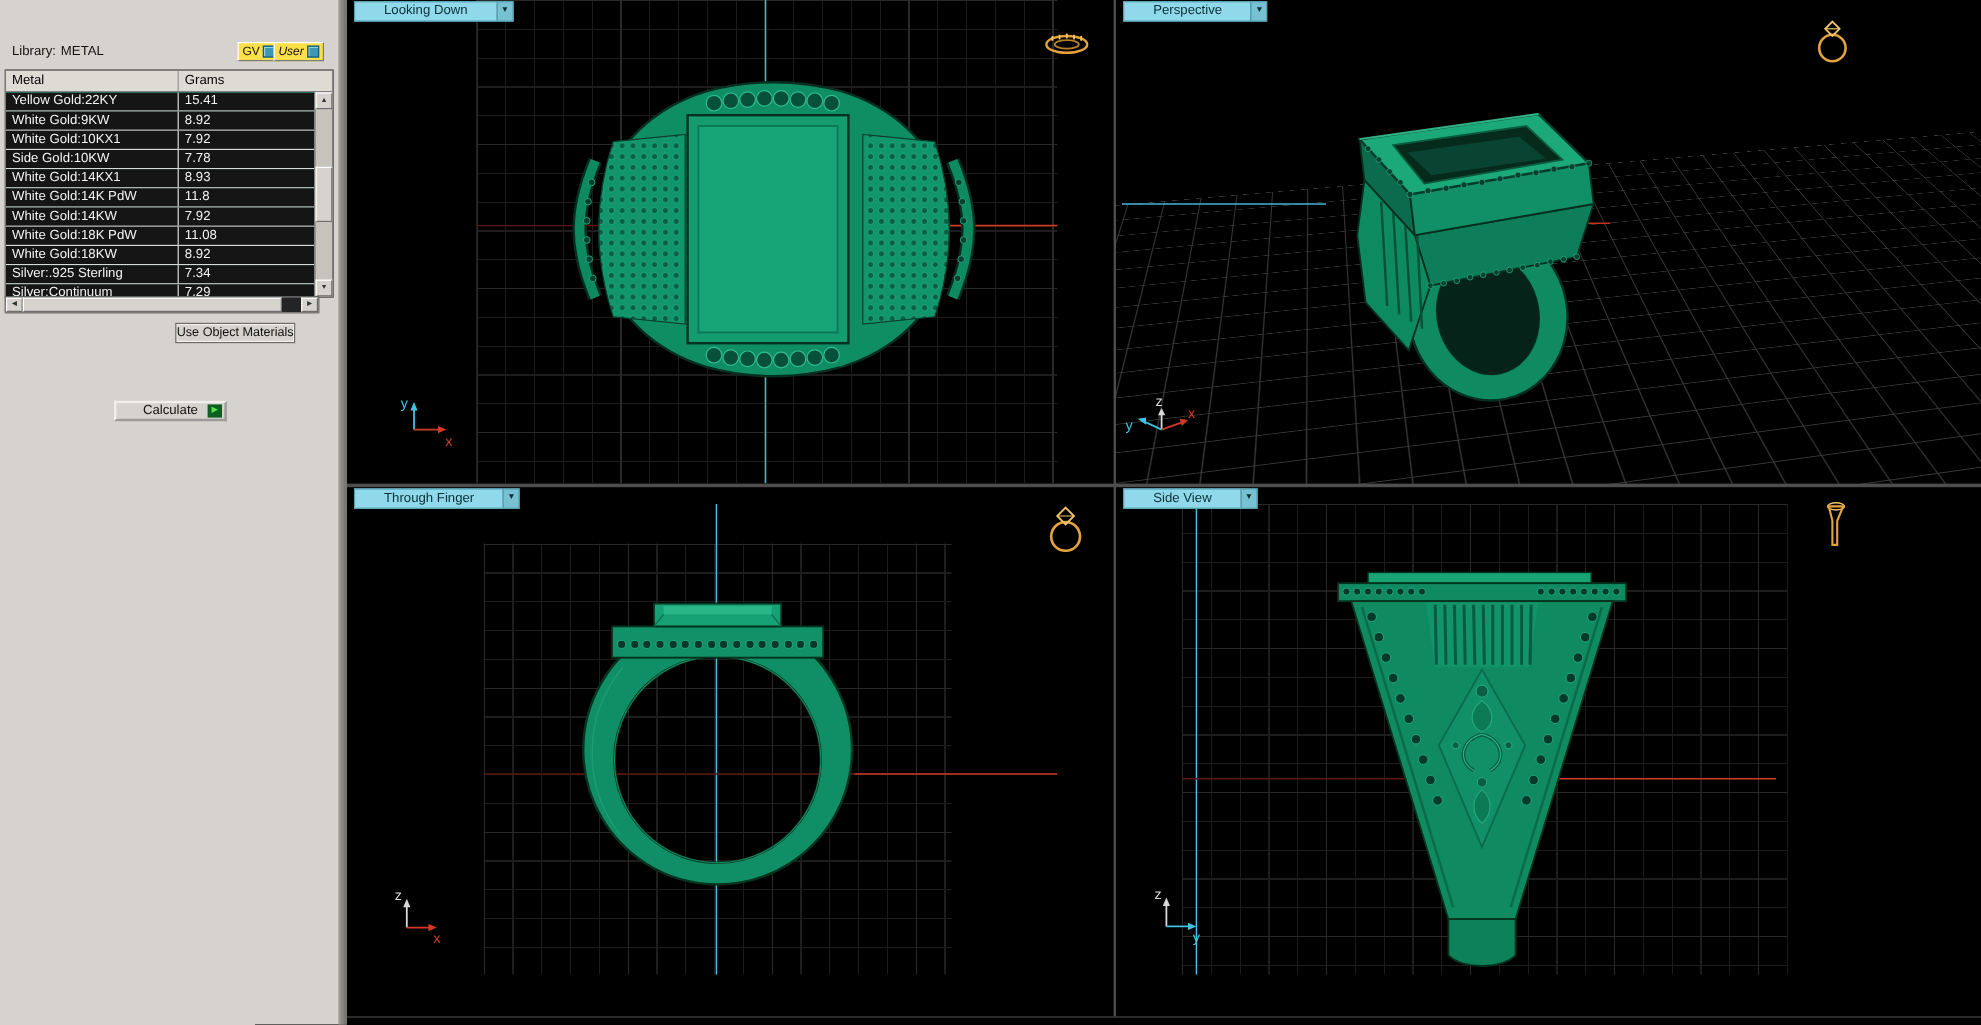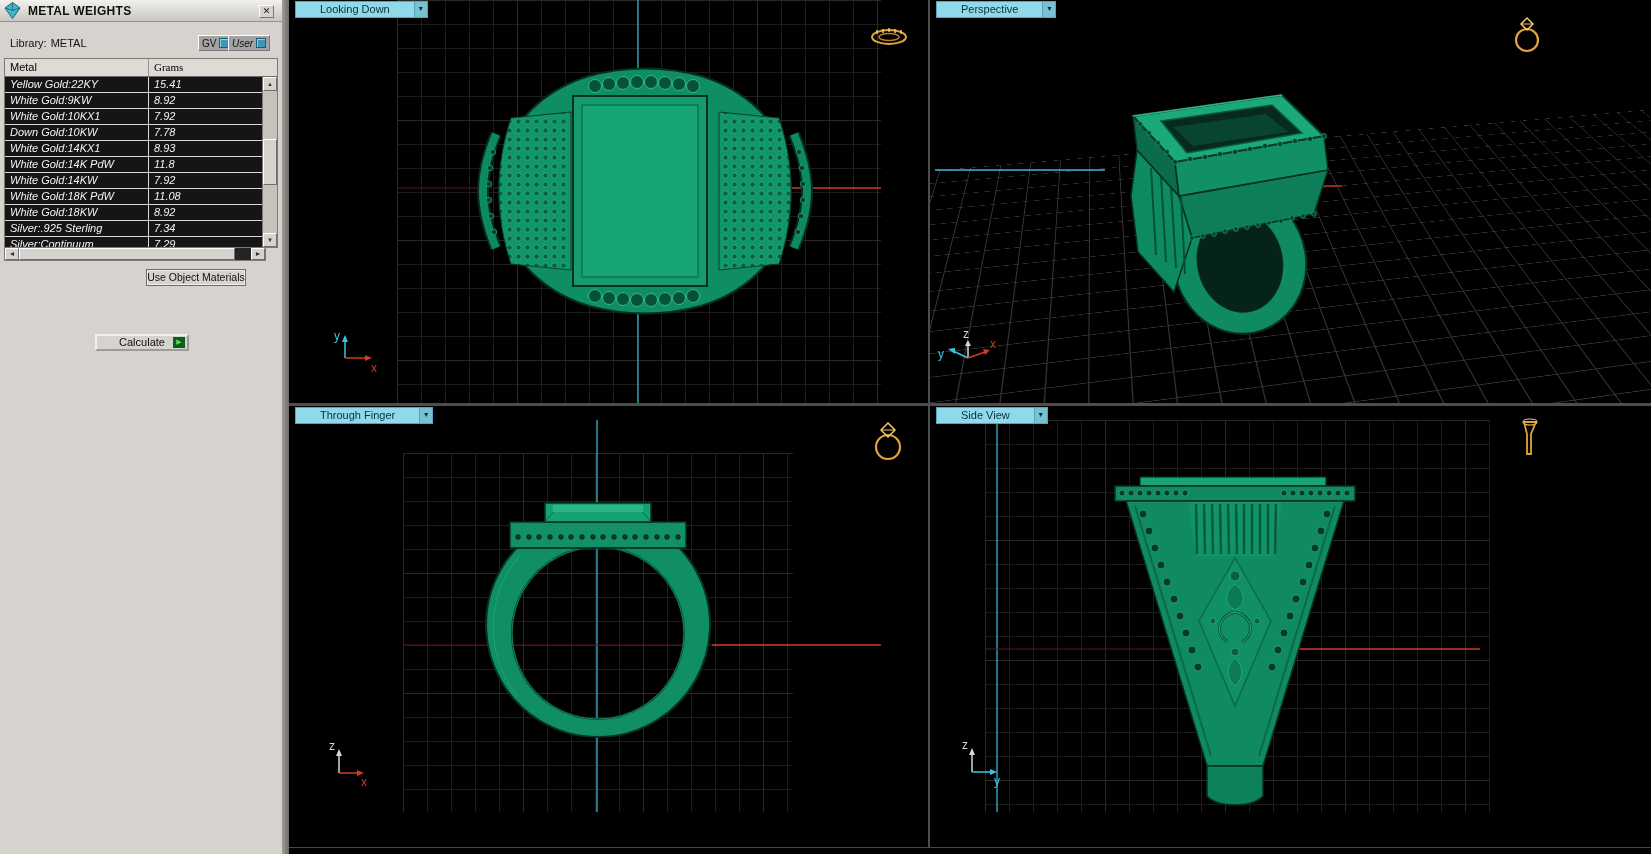--- a/index.html
+++ b/index.html
@@ -18,35 +18,35 @@
     background:linear-gradient(#f2f1ee,#c9c6c0); border-bottom:1px solid #96938e;
     display:flex; align-items:center; }
   .title-icon { width:19px; height:19px; margin:0 6px 0 3px; }
   .title-text { font-weight:bold; font-size:12px; color:#101010; letter-spacing:.3px; }
   .close-btn { position:absolute; right:8px; top:5px; width:15px; height:13px;
     background:#d6d3ce; border:1px solid; border-color:#ffffff #767676 #767676 #ffffff;
     font-size:9px; line-height:11px; text-align:center; color:#1a1a1a; cursor:default; }
   .lib-row { position:absolute; left:10px; top:37px; font-size:11px; color:#111; }
   .lib-val { margin-left:4px; }
   .mini-toggle { position:absolute; top:35px; height:16px; display:flex; align-items:center;
-    gap:3px; background:#a3a3a3; border:1px solid; border-color:#ffffff #7a7a7a #7a7a7a #ffffff;
+    gap:3px; background:#fde047; border:1px solid; border-color:#ffffff #7a7a7a #7a7a7a #ffffff;
     font-size:10px; color:#111; padding:0 3px; }
   #gv-toggle { left:198px; }
   #user-toggle { left:228px;font-style:italic; }
   .toggle-ind { width:10px; height:10px; background:#3e96b5; border:1px solid #1c5a73;
     box-shadow:inset 1px 1px 0 #8fd2e6; }
 
   
   .mw-table { position:absolute; left:4px; top:58px; width:274px; height:190px;
     background:#101010; border:1px solid #7d7a75; }
   .mw-head { height:18px; background:#dedbd5; border-bottom:1px solid #6a6a6a;
     display:flex; font-size:11px; color:#000; }
   .mw-head .c1 { width:144px; padding:2px 0 0 5px; border-right:1px solid #9a9792; }
-  .mw-head .c2 { flex:1; padding:2px 0 16px 5px;font-family:Liberation Serif, serif; }
-  .mw-body { position:absolute; top:18px; left:0; right:15px; bottom:0; overflow:hidden; background:#14b8a6;font-style:italic; }
+  .mw-head .c2 { flex:1; padding:2px 0 16px 5px; }
+  .mw-body { position:absolute; top:18px; left:0; right:15px; bottom:0; overflow:hidden; background:#14b8a6; }
   .trow { height:16px; display:flex; border-bottom:1px solid #d9d9d9; background:#151515; }
   .trow .tm { width:144px; border-right:1px solid #d9d9d9; color:#f3f3f3; font-size:11px;
     line-height:15px; padding-left:5px; white-space:nowrap; overflow:hidden; }
   .trow .tg { flex:1; color:#f3f3f3; font-size:11px; line-height:15px; padding-left:5px; }
   .trow.partial { height:10px; overflow:hidden; border-bottom:none; }
   .vscroll { position:absolute; top:18px; right:0; width:15px; bottom:0;
     background:#c6c3bd; border-left:1px solid #7d7a75; }
   .vs-btn { position:absolute; left:0; width:14px; height:14px; background:#d6d3ce;
     border:1px solid; border-color:#ffffff #6f6f6f #6f6f6f #ffffff;
     font-size:6px; line-height:12px; text-align:center; color:#333; }
@@ -418,29 +418,20 @@
     </div>
   </div>
 
   <div class="divider-v"></div>
   <div class="divider-h"></div>
   <div class="bottom-line"></div>
 
   <div class="panel">
     <div class="panel-edge"></div>
 
-    <div class="titlebar">
-      <svg class="title-icon" viewBox="0 0 19 19">
-        <polygon points="9.5,1.5 17,7 9.5,17.5 2,7" fill="#4ab3cc" stroke="#1b5f73" stroke-width="1"></polygon>
-        <polyline points="2,7 9.5,9.5 17,7" fill="none" stroke="#1b5f73" stroke-width="0.8"></polyline>
-        <line x1="9.5" y1="1.5" x2="9.5" y2="9.5" stroke="#1b5f73" stroke-width="0.8"></line>
-      </svg>
-      <span class="title-text">METAL WEIGHTS</span>
-      <span class="close-btn">✕</span>
-    </div>
 
     <div class="lib-row">
       <span>Library:</span><span class="lib-val">METAL</span>
     </div>
     <div class="mini-toggle" id="gv-toggle">
       <span>GV</span>
       <span class="toggle-ind"></span>
     </div>
     <div class="mini-toggle" id="user-toggle">
       <span>User</span>
@@ -459,21 +450,21 @@
           </div>
         <div class="trow">
             <div class="tm">White Gold:9KW</div>
             <div class="tg">8.92</div>
           </div>
         <div class="trow">
             <div class="tm">White Gold:10KX1</div>
             <div class="tg">7.92</div>
           </div>
         <div class="trow">
-            <div class="tm">Down Gold:10KW</div>
+            <div class="tm">Side Gold:10KW</div>
             <div class="tg">7.78</div>
           </div>
         <div class="trow">
             <div class="tm">White Gold:14KX1</div>
             <div class="tg">8.93</div>
           </div>
         <div class="trow">
             <div class="tm">White Gold:14K PdW</div>
             <div class="tg">11.8</div>
           </div>

